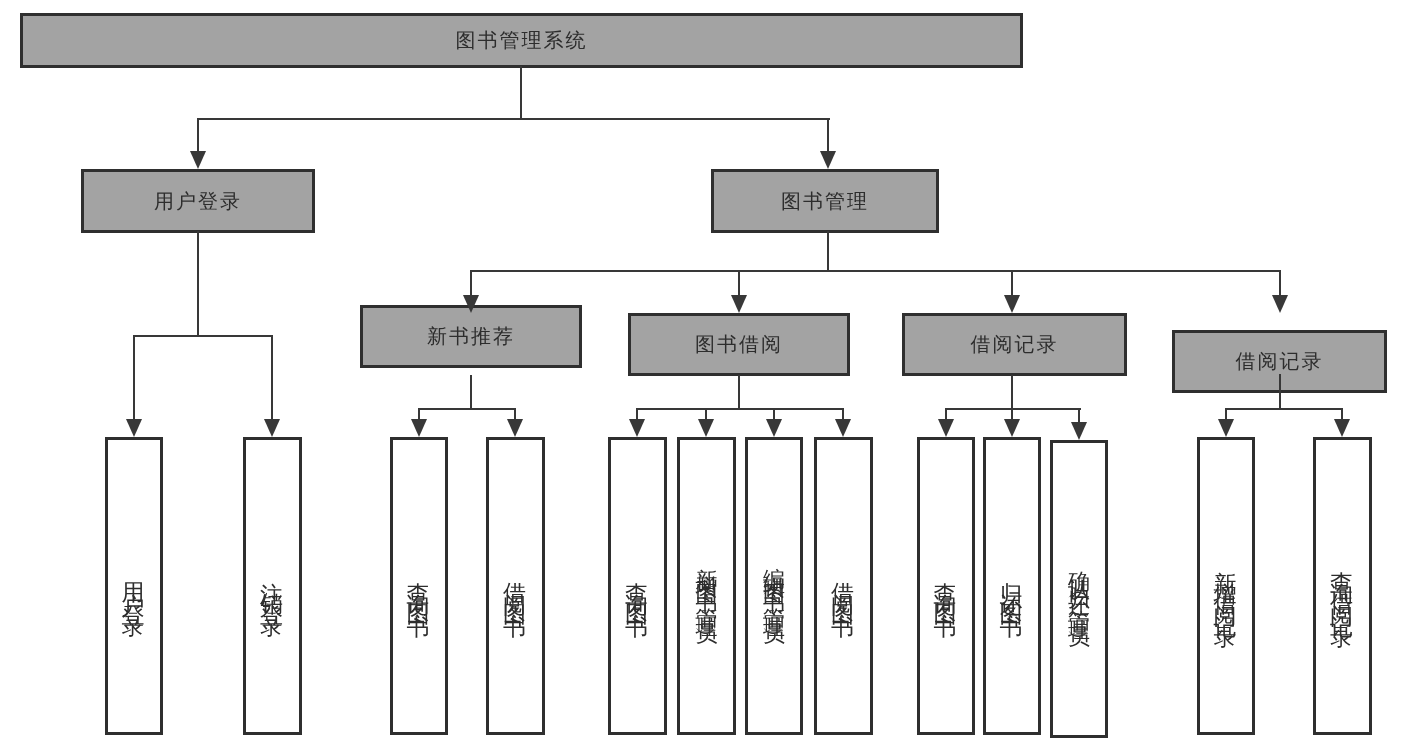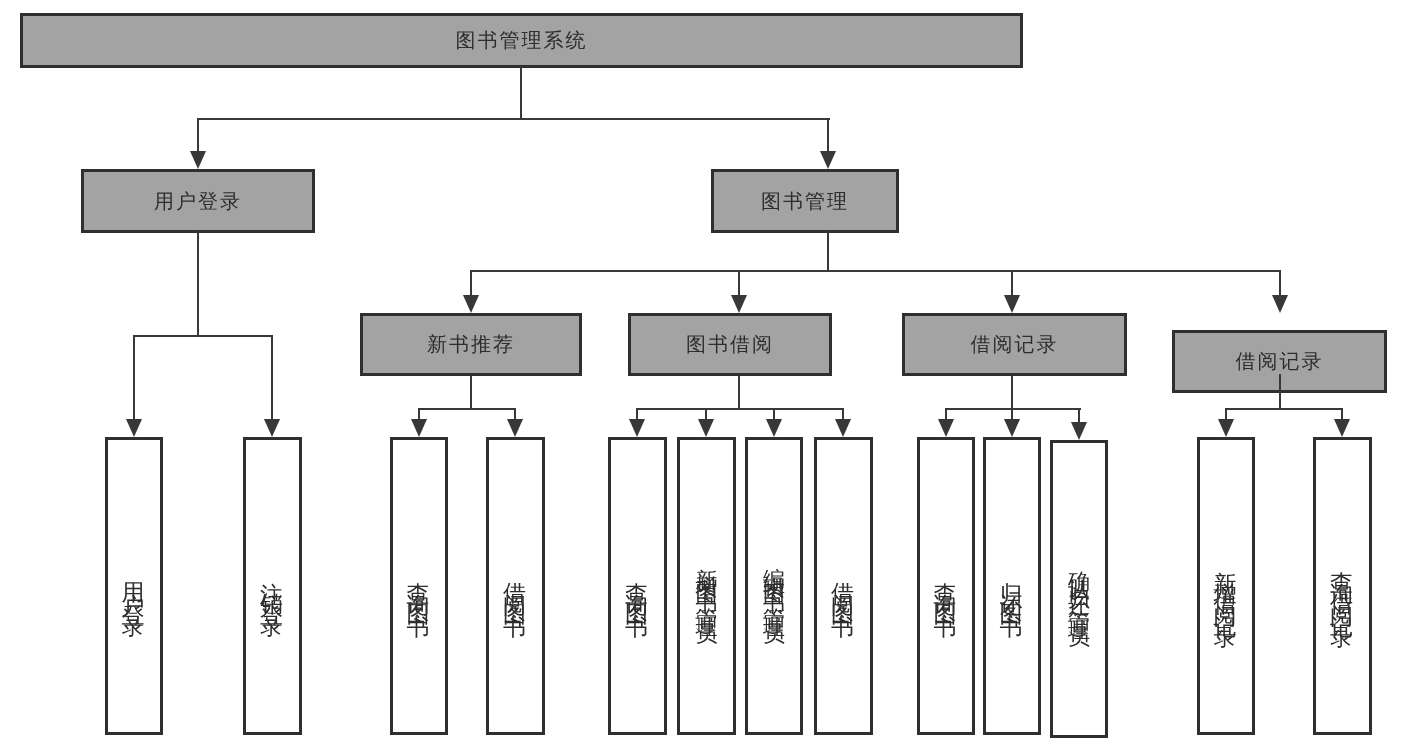--- a/index.html
+++ b/index.html
@@ -32,24 +32,24 @@
   }
 </style>
 </head>
 <body>
 
 <div id="stage">
 
   <div class="box" style="left:20px;top:13px;width:1003px;height:55px;">图书管理系统</div>
 
   <div class="box" style="left:81px;top:169px;width:234px;height:64px;">用户登录</div>
-  <div class="box" style="left:711px;top:169px;width:188px;height:64px;">图书管理</div>
+  <div class="box" style="left:711px;top:169px;width:228px;height:64px;">图书管理</div>
 
-  <div class="box" style="left:360px;top:313px;width:222px;height:63px;">新书推荐</div>
-  <div class="box" style="left:628px;top:313px;width:204px;height:63px;">图书借阅</div>
+  <div class="box" style="left:360px;top:305px;width:222px;height:63px;">新书推荐</div>
+  <div class="box" style="left:628px;top:313px;width:222px;height:63px;">图书借阅</div>
   <div class="box" style="left:902px;top:313px;width:225px;height:63px;">借阅记录</div>
   <div class="box" style="left:1172px;top:330px;width:215px;height:63px;">借阅记录</div>
 
   <div class="leaf" style="left:105px;top:437px;width:58px;height:298px;">用户登录</div>
   <div class="leaf" style="left:243px;top:437px;width:59px;height:298px;">注销登录</div>
 
   <div class="leaf" style="left:390px;top:437px;width:58px;height:298px;">查询图书</div>
   <div class="leaf" style="left:486px;top:437px;width:59px;height:298px;">借阅图书</div>
 
   <div class="leaf" style="left:608px;top:437px;width:59px;height:298px;">查询图书</div>

